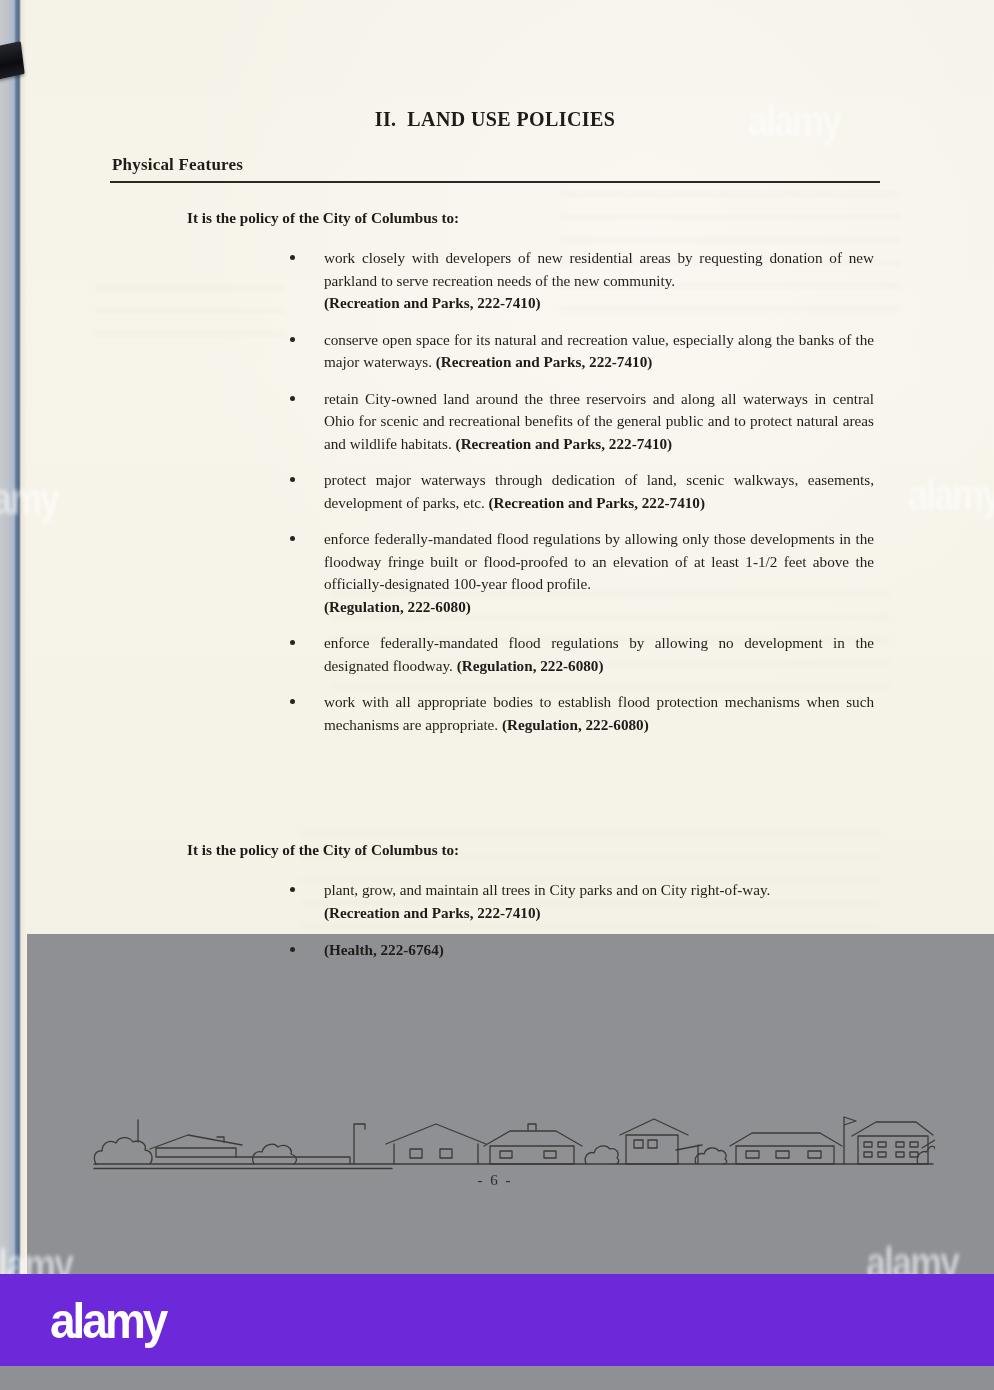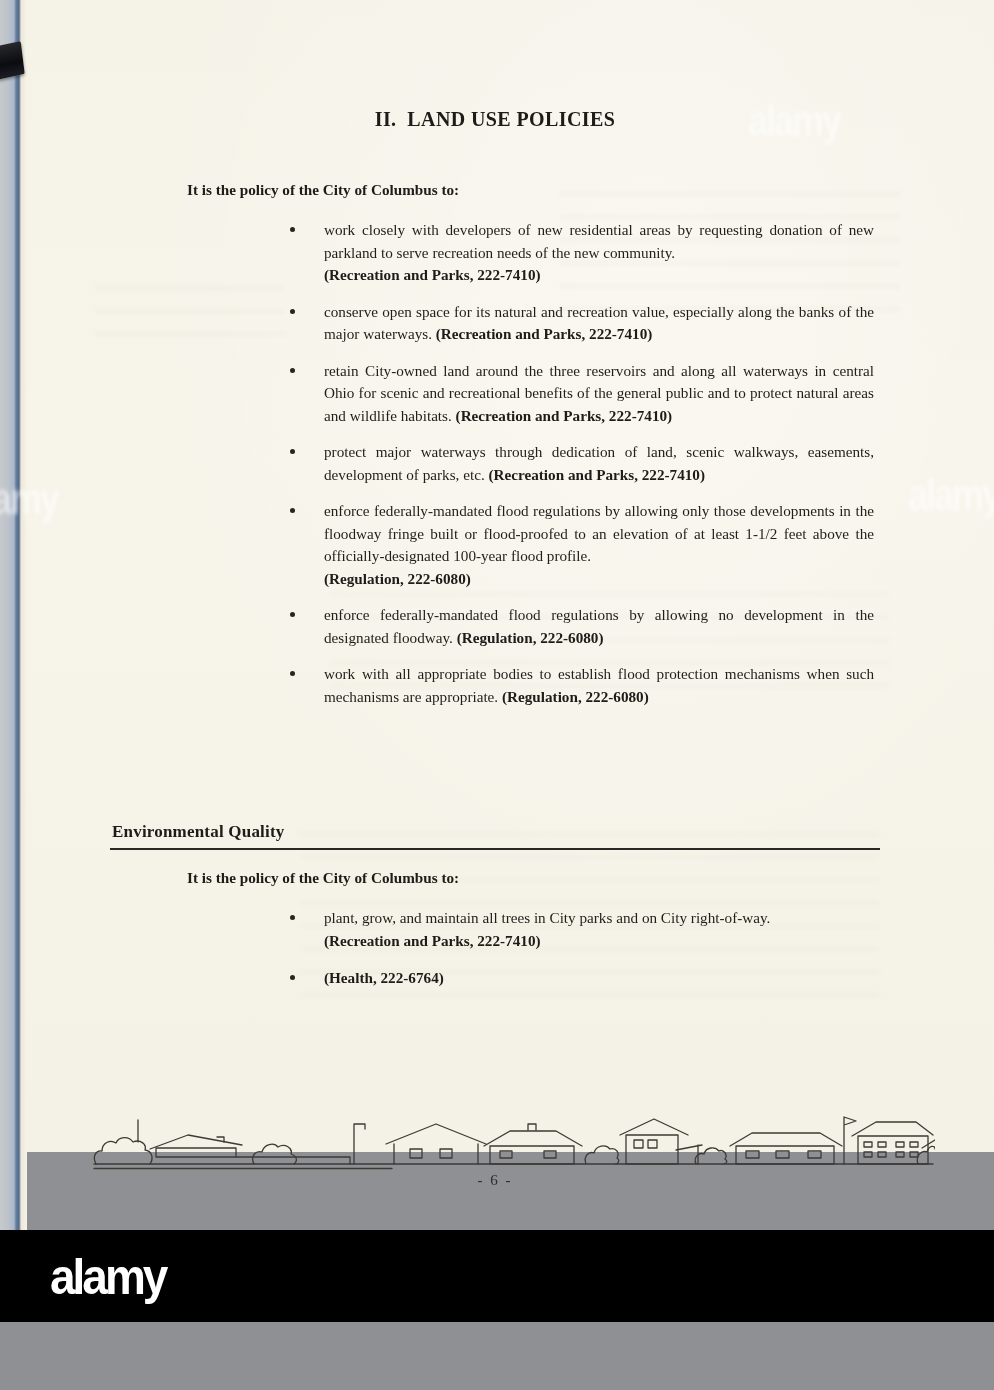--- a/index.html
+++ b/index.html
@@ -3,21 +3,21 @@
 <meta charset="utf-8">
 <style>
   html,body{margin:0;padding:0;}
   body{
     width:994px;height:1390px;position:relative;overflow:hidden;
     background:#8e9094;
     font-family:"Liberation Serif",serif;
   }
   
   .page{
-    position:absolute;left:0;top:0;width:994px;height:1152px;
+    position:absolute;left:0;top:0;width:994px;height:934px;
     background:
       radial-gradient(ellipse at 65% 25%, rgba(255,255,255,.35) 0%, rgba(255,255,255,0) 55%),
       linear-gradient(180deg,#f5f2e8 0%,#f7f4ea 40%,#f4f1e6 100%);
   }
   
   .scan-edge{
     position:absolute;left:0;top:0;width:27px;height:1298px;
     background:linear-gradient(90deg,
       #c7c9cb 0px,#bdc3cb 8px,#aab8cc 14px,
       #68809f 16px,#51688c 19px,
@@ -86,22 +86,22 @@
   .btext .ref{font-weight:700;color:#1e1b18;}
   .btext .ref.block{display:block;text-align:left;}
   
   .skyline{position:absolute;left:92px;top:1112px;width:843px;height:62px;}
   .pagenum{
     position:absolute;left:110px;top:1172px;width:770px;margin:0;
     text-align:center;font-size:15px;color:#2f2c27;letter-spacing:2px;
   }
   
   .alamy-bar{
-    position:absolute;left:0;top:1230px;width:994px;height:92px;
-    background:#000000;display:flex;align-items:center;
+    position:absolute;left:0;top:1274px;width:994px;height:92px;
+    background:#6d28d9;display:flex;align-items:center;
   }
   .alamy-logo{
     margin-left:50px;color:#fff;font-family:"Liberation Sans",sans-serif;
     font-weight:700;font-size:46px;letter-spacing:-3px;
     transform:scaleY(1.1);line-height:1;
   }
   .bar-right{
     margin-left:auto;margin-right:44px;text-align:right;color:#fff;
     font-family:"Liberation Sans",sans-serif;
   }
@@ -116,20 +116,21 @@
   <div class="binder-clip"></div>
 
   <div class="bleed a1"></div>
   <div class="bleed a2"></div>
   <div class="bleed a3"></div>
   <div class="bleed a4"></div>
 
   <h1 class="doc-title">II.  LAND USE POLICIES</h1>
 
   <section class="section" id="sec-physical">
+    <h2>Physical Features</h2>
     <p class="intro">It is the policy of the City of Columbus to:</p>
     <ul class="policies">
       <li>
           <span class="dot"></span>
         <p class="btext"><span>work closely with developers of new residential areas by requesting donation of new parkland to serve recreation needs of the new community.</span> <b class="ref block">(Recreation and Parks, 222-7410)</b></p>
         </li>
       <li>
           <span class="dot"></span>
         <p class="btext"><span>conserve open space for its natural and recreation value, especially along the banks of the major waterways.</span> <b class="ref">(Recreation and Parks, 222-7410)</b></p>
         </li>
@@ -150,21 +151,20 @@
         <p class="btext"><span>enforce federally-mandated flood regulations by allowing no development in the designated floodway.</span> <b class="ref">(Regulation, 222-6080)</b></p>
         </li>
       <li>
           <span class="dot"></span>
         <p class="btext"><span>work with all appropriate bodies to establish flood protection mechanisms when such mechanisms are appropriate.</span> <b class="ref">(Regulation, 222-6080)</b></p>
         </li>
     </ul>
   </section>
 
   <section class="section" id="sec-environmental">
-    <h2>Environmental Quality</h2>
     <p class="intro">It is the policy of the City of Columbus to:</p>
     <ul class="policies">
       <li>
           <span class="dot"></span>
         <p class="btext"><span>plant, grow, and maintain all trees in City parks and on City right-of-way.</span> <b class="ref block">(Recreation and Parks, 222-7410)</b></p>
         </li>
       <li>
           <span class="dot"></span>
         <p class="btext"> <b class="ref block">(Health, 222-6764)</b></p>
         </li>

